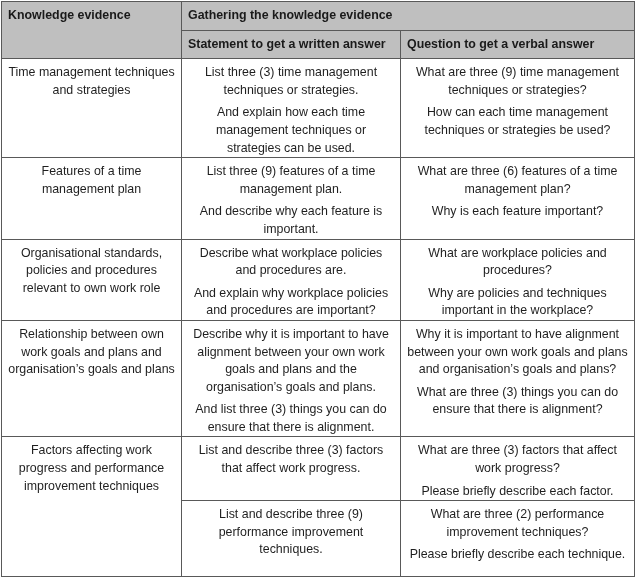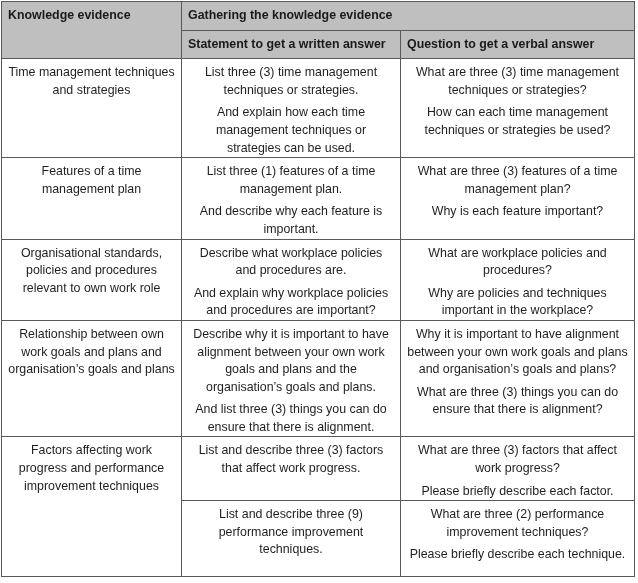--- a/index.html
+++ b/index.html
@@ -79,35 +79,35 @@
 
     <tr class="r1">
       <td>
         <p class="para">Time management techniques and strategies</p>
       </td>
       <td>
         <p class="para">List three (3) time management techniques or strategies.</p>
         <p class="para">And explain how each time management techniques or strategies can be used.</p>
       </td>
       <td>
-        <p class="para">What are three (3) time management techniques or strategies?</p>
+        <p class="para">What are three (9) time management techniques or strategies?</p>
         <p class="para">How can each time management techniques or strategies be used?</p>
       </td>
     </tr>
 
     <tr class="r2">
       <td>
         <p class="para">Features of a time management plan</p>
       </td>
       <td>
-        <p class="para">List three (1) features of a time management plan.</p>
+        <p class="para">List three (9) features of a time management plan.</p>
         <p class="para">And describe why each feature is important.</p>
       </td>
       <td>
-        <p class="para">What are three (3) features of a time management plan?</p>
+        <p class="para">What are three (6) features of a time management plan?</p>
         <p class="para">Why is each feature important?</p>
       </td>
     </tr>
 
     <tr class="r3">
       <td>
         <p class="para">Organisational standards, policies and procedures relevant to own work role</p>
       </td>
       <td>
         <p class="para">Describe what workplace policies and procedures are.</p>

